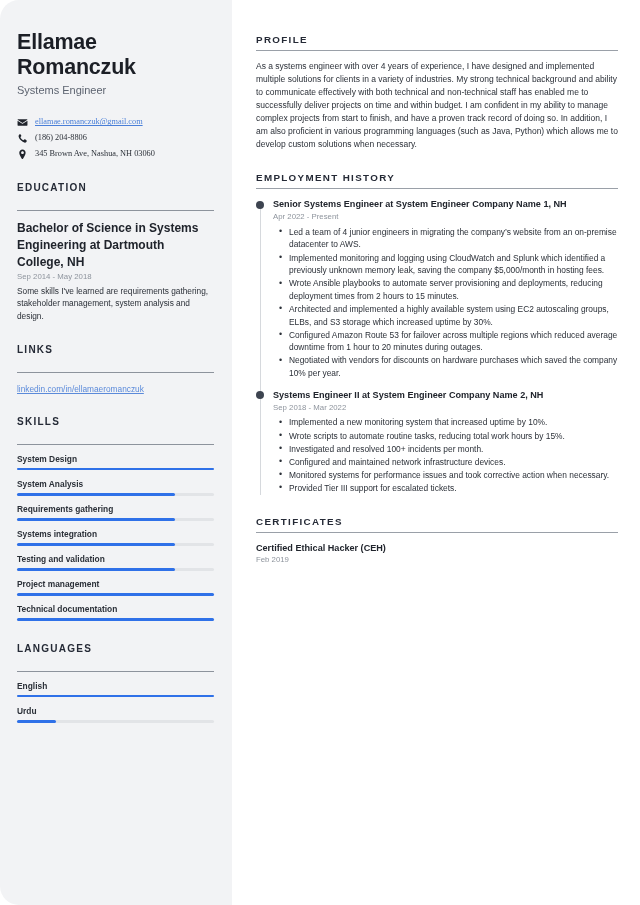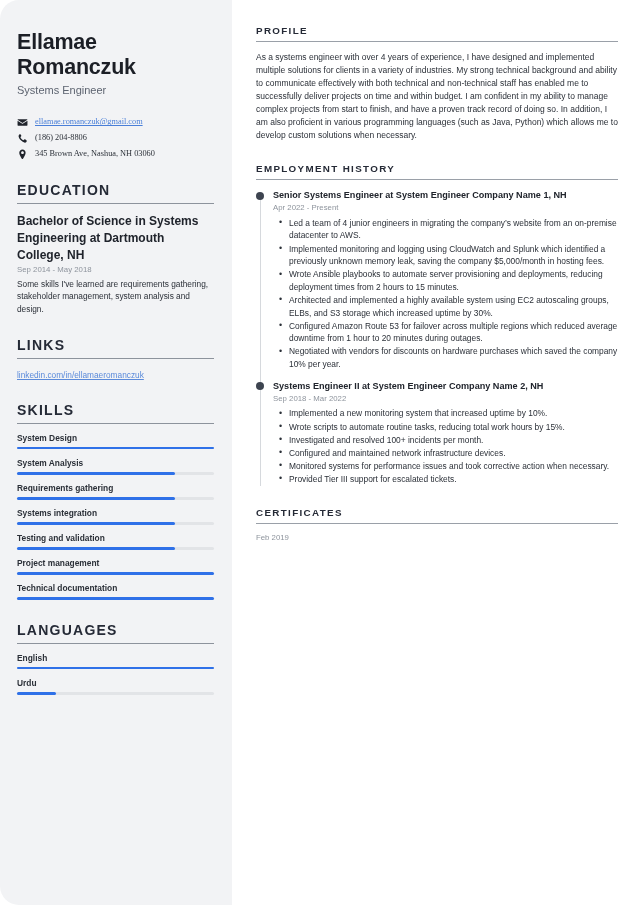--- a/index.html
+++ b/index.html
@@ -81,25 +81,25 @@
     color: #4a7fd8;
     text-decoration: underline;
   }
 
   
   .sec {
     margin-top: 22px;
   }
 
   .sec-head {
-    font-size: 14px;
+    font-size: 10px;
     font-weight: bold;
     letter-spacing: 1.25px;
     color: #252a36;
-    padding-bottom: 5px;
+    padding-bottom: 17px;
     border-bottom: 1px solid #8d939c;
     margin-bottom: 9px;
   }
 
   
   .entry-title {
     font-size: 12px;
     font-weight: bold;
     color: #20242c;
     line-height: 1.42;
@@ -151,21 +151,21 @@
     position: absolute;
     left: 0; top: 0; bottom: 0;
     background: #2f71e8;
     border-radius: 2px;
   }
 
   
   .main {
     flex: 1 1 auto;
     background: #ffffff;
-    padding: 25px 22px 20px 24px;
+    padding: 34px 22px 20px 24px;
   }
 
   .main .sec-head {
     font-size: 9.8px;
     letter-spacing: 1.35px;
     padding-bottom: 5px;
     border-bottom: 1px solid #9aa0a8;
     margin-bottom: 9px;
   }
 
@@ -420,19 +420,20 @@
               <li>Provided Tier III support for escalated tickets.</li>
             </ul>
           </div>
         </div>
     </section>
 
     <section class="sec-main">
       <div class="sec-head">CERTIFICATES</div>
       <div id="certs-container">
           <div class="cert">
+            <div class="cert-name">Certified Ethical Hacker (CEH)</div>
             <div class="cert-date">Feb 2019</div>
           </div>
         </div>
     </section>
 
   </main>
 </div>
 
 </body></html>

